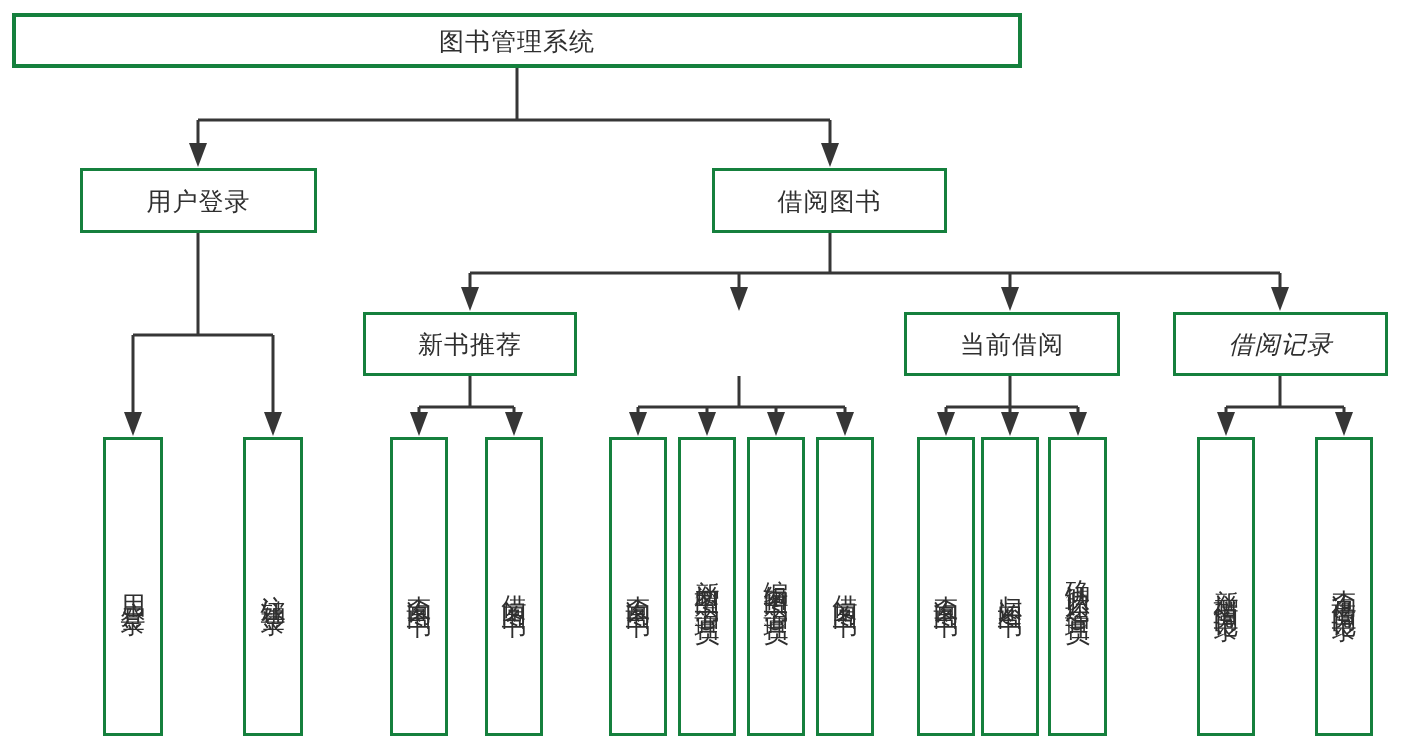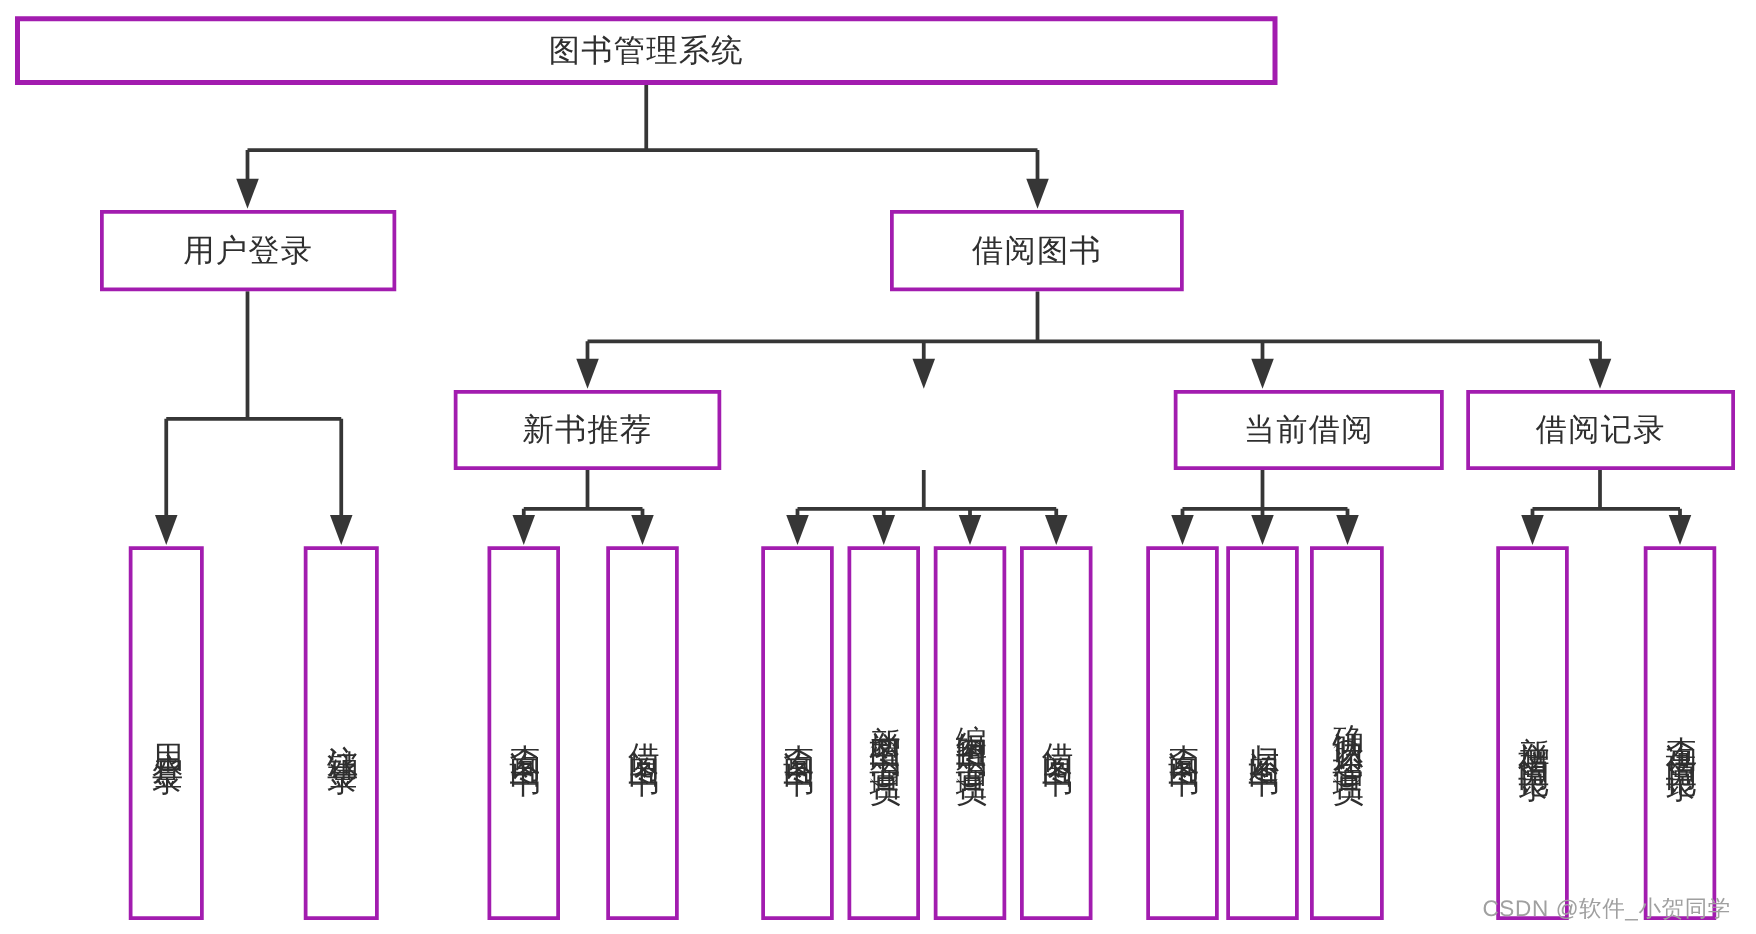--- a/index.html
+++ b/index.html
@@ -13,21 +13,21 @@
   }
   .wires {
     position: absolute;
     left: 0; top: 0;
     z-index: 1;
   }
   .node {
     position: absolute;
     box-sizing: border-box;
     background: #ffffff;
-    border: 3px solid #a21caf;
+    border: 3px solid #15803d;
     color: #2f2f2f;
     display: flex;
     align-items: center;
     justify-content: center;
     font-size: 25px;
     letter-spacing: 1px;
     line-height: 1.2;
     z-index: 2;
     white-space: nowrap;
   }
@@ -93,36 +93,35 @@
         <polygon points="1344,436 1335,412 1353,412"></polygon>
       </g>
   </svg>
 
   <div class="node root" style="left:12px; top:13px; width:1010px; height:55px;">图书管理系统</div>
 
   <div class="node" style="left:80px; top:168px; width:237px; height:65px;">用户登录</div>
   <div class="node" style="left:712px; top:168px; width:235px; height:65px;">借阅图书</div>
 
   <div class="node" style="left:363px; top:312px; width:214px; height:64px;">新书推荐</div>
-  <div class="node" style="left:939px; top:312px; width:216px; height:64px;">当前借阅</div>
-  <div class="node" style="left:1173px; top:312px; width:215px; height:64px;">借阅记录</div>
+  <div class="node" style="left:904px; top:312px; width:216px; height:64px;">当前借阅</div>
+  <div class="node" style="left:1173px; top:312px; width:215px; height:64px;font-style:italic;">借阅记录</div>
 
   <div class="node leaf" style="left:103px; top:437px; width:60px; height:299px;">用户登录</div>
   <div class="node leaf" style="left:243px; top:437px; width:60px; height:299px;">注销登录</div>
 
   <div class="node leaf" style="left:390px; top:437px; width:58px; height:299px;">查询图书</div>
   <div class="node leaf" style="left:485px; top:437px; width:58px; height:299px;">借阅图书</div>
 
   <div class="node leaf" style="left:609px; top:437px; width:58px; height:299px;">查询图书</div>
   <div class="node leaf" style="left:678px; top:437px; width:58px; height:299px;">新增图书（管理员）</div>
   <div class="node leaf" style="left:747px; top:437px; width:58px; height:299px;">编辑图书（管理员）</div>
   <div class="node leaf" style="left:816px; top:437px; width:58px; height:299px;">借阅图书</div>
 
   <div class="node leaf" style="left:917px; top:437px; width:58px; height:299px;">查询图书</div>
   <div class="node leaf" style="left:981px; top:437px; width:58px; height:299px;">归还图书</div>
   <div class="node leaf" style="left:1048px; top:437px; width:59px; height:299px;">确认归还（管理员）</div>
 
   <div class="node leaf" style="left:1197px; top:437px; width:58px; height:299px;">新增借阅记录</div>
   <div class="node leaf" style="left:1315px; top:437px; width:58px; height:299px;">查询借阅记录</div>
 
-  <div class="watermark">CSDN @软件_小贺同学</div>
 
 </div>
 
 </body></html>

